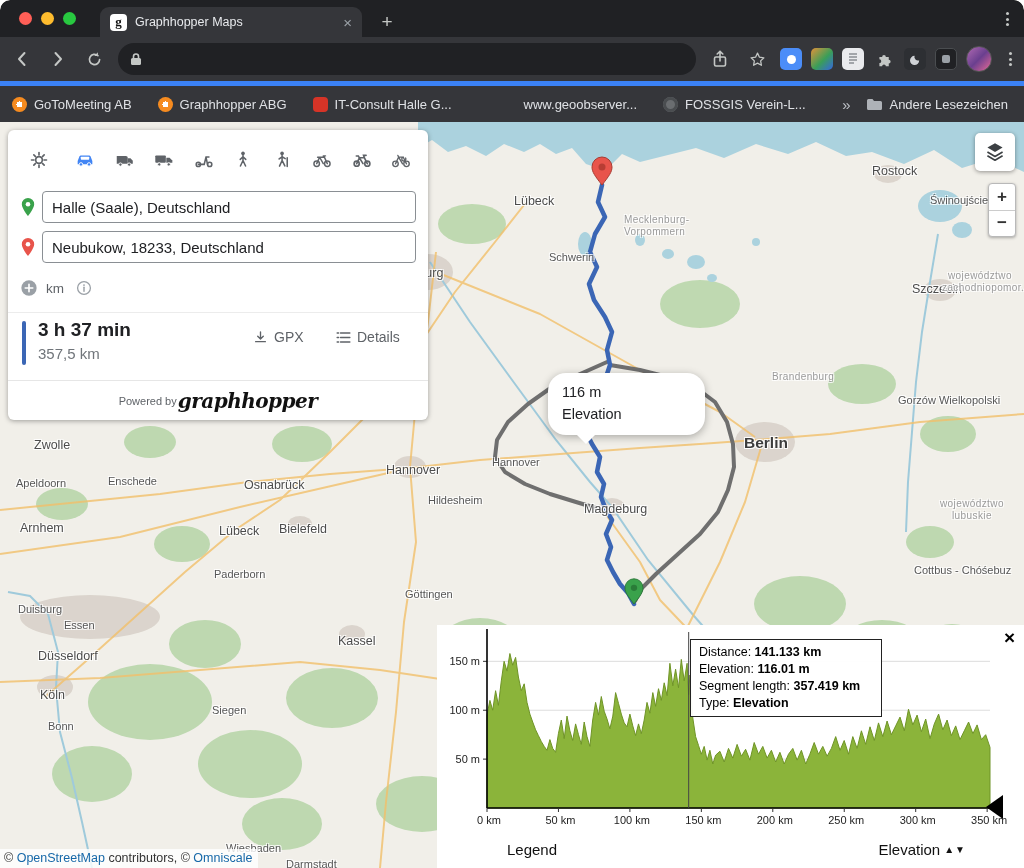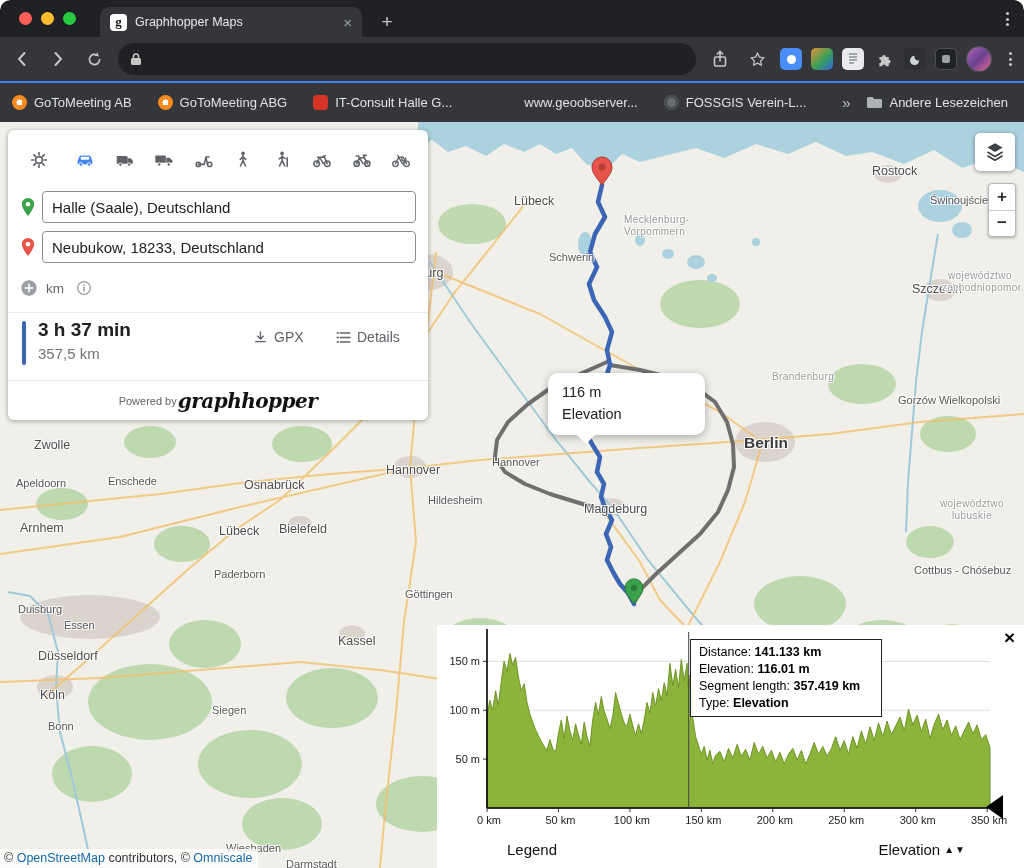--- a/index.html
+++ b/index.html
@@ -25,21 +25,21 @@
   .navbtn { width:28px; height:28px; display:flex; align-items:center; justify-content:center; margin-left:8px; border-radius:50%; }
   .addrbar { margin-left:10px; width:578px; height:32px; background:#202124; border-radius:16px; display:flex; align-items:center; padding:0 12px; gap:8px; }
   .url { font-size:13.5px; white-space:nowrap; overflow:hidden; }
   .url .dom { color:#e8eaed; }
   .url .pth { color:#bdc1c6; }
   .toolicons { display:flex; align-items:center; gap:9px; margin-left:10px; }
   .exticon { width:22px; height:22px; border-radius:5px; display:flex; align-items:center; justify-content:center; }
   .avatar { width:26px; height:26px; border-radius:50%; background:linear-gradient(135deg,#b06ab3 0%,#6a3f8f 50%,#e96a97 100%); border:1.5px solid #555; }
   .kebab { width:18px; height:18px; display:flex; flex-direction:column; align-items:center; justify-content:center; gap:2.5px; }
 
-  .bookmarks { position:absolute; left:0; top:81px; width:1024px; height:41px; background:#35363a; border-top:2px solid #3b82f6; display:flex; align-items:center; padding:0 12px; }
+  .bookmarks { position:absolute; left:0; top:81px; width:1024px; height:41px; background:#35363a; border-top:5px solid #3b82f6; display:flex; align-items:center; padding:0 12px; }
   .bm { display:flex; align-items:center; gap:7px; color:#dfe1e5; font-size:13px; margin-right:26px; white-space:nowrap; }
   .bm-fav { width:15px; height:15px; border-radius:4px; flex:none; }
   .fav-gtm { border-radius:50%; background:radial-gradient(circle at 50% 50%, #fff 0 3px, #f68b1f 3px); }
   .fav-red { background:#d63427; }
   .fav-dark { border-radius:50%; background:#6a6d70; box-shadow:inset 0 0 0 3px #4a4d50; }
   .bm-right { margin-left:auto; display:flex; align-items:center; gap:16px; }
   .chev { color:#bdc1c6; font-size:15px; }
 
   
   .maparea { position:absolute; left:0; top:122px; width:1024px; height:746px; overflow:hidden; background:#f1efe9; }
@@ -68,21 +68,21 @@
   .bluebar { position:absolute; left:14px; top:8px; width:4px; height:44px; background:#3b66b5; border-radius:2px; }
   .dur { position:absolute; left:30px; top:6px; font-size:19px; font-weight:bold; color:#202124; }
   .dist { position:absolute; left:30px; top:32px; font-size:15px; color:#70757a; }
   .gpx { position:absolute; left:245px; top:16px; display:flex; align-items:center; gap:6px; color:#5f6368; font-size:14px; cursor:pointer; }
   .details { position:absolute; left:328px; top:16px; display:flex; align-items:center; gap:6px; color:#5f6368; font-size:14px; cursor:pointer; }
   .powered { position:absolute; left:0; right:0; bottom:0; height:40px; border-top:1px solid #e6e6e6; display:flex; align-items:center; justify-content:center; gap:1px; border-radius:0 0 6px 6px; }
   .pw-txt { font-size:11px; color:#5f6368; }
   .pw-logo { font-family:"DejaVu Serif",serif; font-style:italic; font-weight:bold; font-size:20px; color:#111; letter-spacing:-.5px; }
 
   
-  .popup { position:absolute; left:548px; top:251px; width:157px; height:62px; background:#fff; border-radius:10px; box-shadow:0 2px 8px rgba(0,0,0,.3); padding:9px 14px; font-size:14.5px; color:#202124; line-height:1.5; }
+  .popup { position:absolute; left:548px; top:251px; width:157px; height:62px; background:#fff; border-radius:18px; box-shadow:0 2px 8px rgba(0,0,0,.3); padding:9px 14px; font-size:14.5px; color:#202124; line-height:1.5; }
   .popup::after { content:''; position:absolute; left:28px; bottom:-9px; border:10px solid transparent; border-top-color:#fff; border-bottom:0; }
   .layersbtn { position:absolute; left:975px; top:11px; width:40px; height:38px; background:#fff; border-radius:5px; box-shadow:0 1px 4px rgba(0,0,0,.4); display:flex; align-items:center; justify-content:center; }
   .zoomctl { position:absolute; left:988px; top:61px; width:28px; height:54px; background:#fff; border:1px solid #b9b9b9; border-radius:4px; box-shadow:0 1px 3px rgba(0,0,0,.3); display:flex; flex-direction:column; }
   .zoomctl div { flex:1; display:flex; align-items:center; justify-content:center; font-size:17px; font-weight:bold; color:#333; }
   .zoomctl .zin { border-bottom:1px solid #ccc; }
 
   
   .elev { position:absolute; left:437px; top:503px; width:587px; height:243px; background:#fff; }
   .elev svg { position:absolute; left:0; top:0; }
   .elev .grid { stroke:#ddd; stroke-width:1; }
@@ -190,21 +190,21 @@
     </div>
   </div>
 
   <div class="bookmarks">
     <span class="bm">
         <span class="bm-fav fav-gtm"></span>
         <span>GoToMeeting AB</span>
       </span>
     <span class="bm">
         <span class="bm-fav fav-gtm"></span>
-        <span>GoToMeeting ABG</span>
+        <span>Graphhopper ABG</span>
       </span>
     <span class="bm">
         <span class="bm-fav fav-red"></span>
         <span>IT-Consult Halle G...</span>
       </span>
     <span class="bm" style="margin-left:46px">
         <span>www.geoobserver...</span>
       </span>
     <span class="bm">
         <span class="bm-fav fav-dark"></span>

